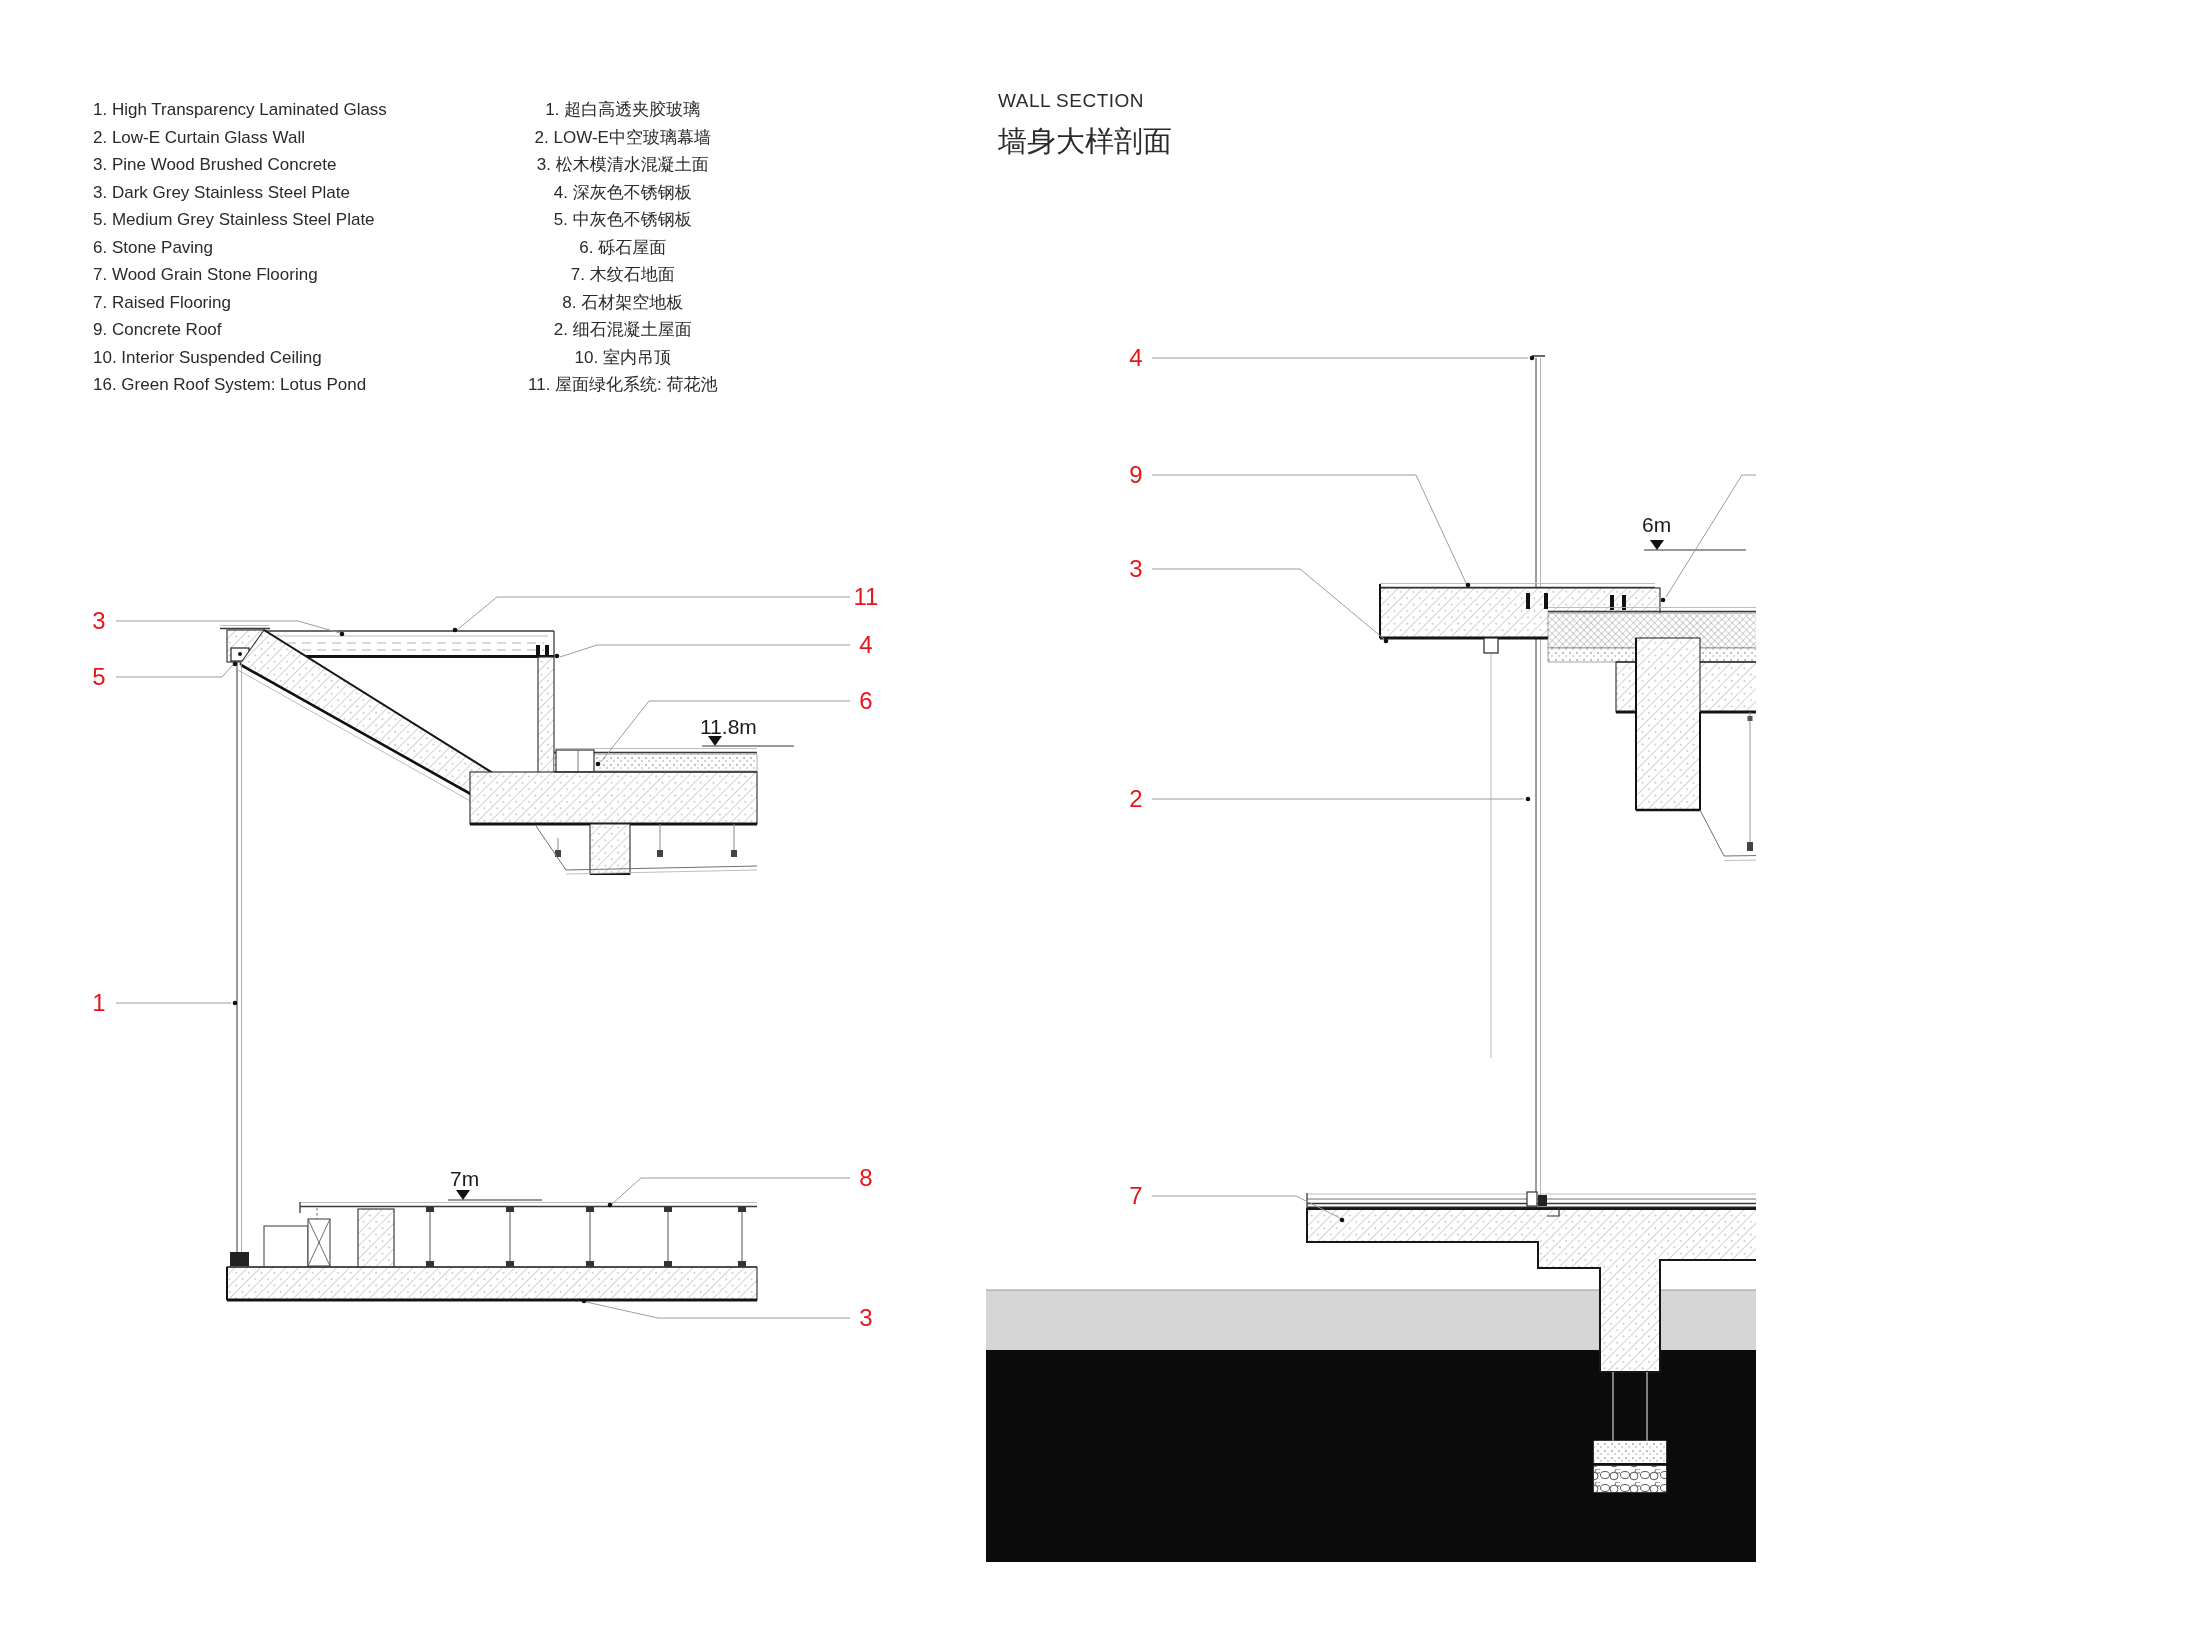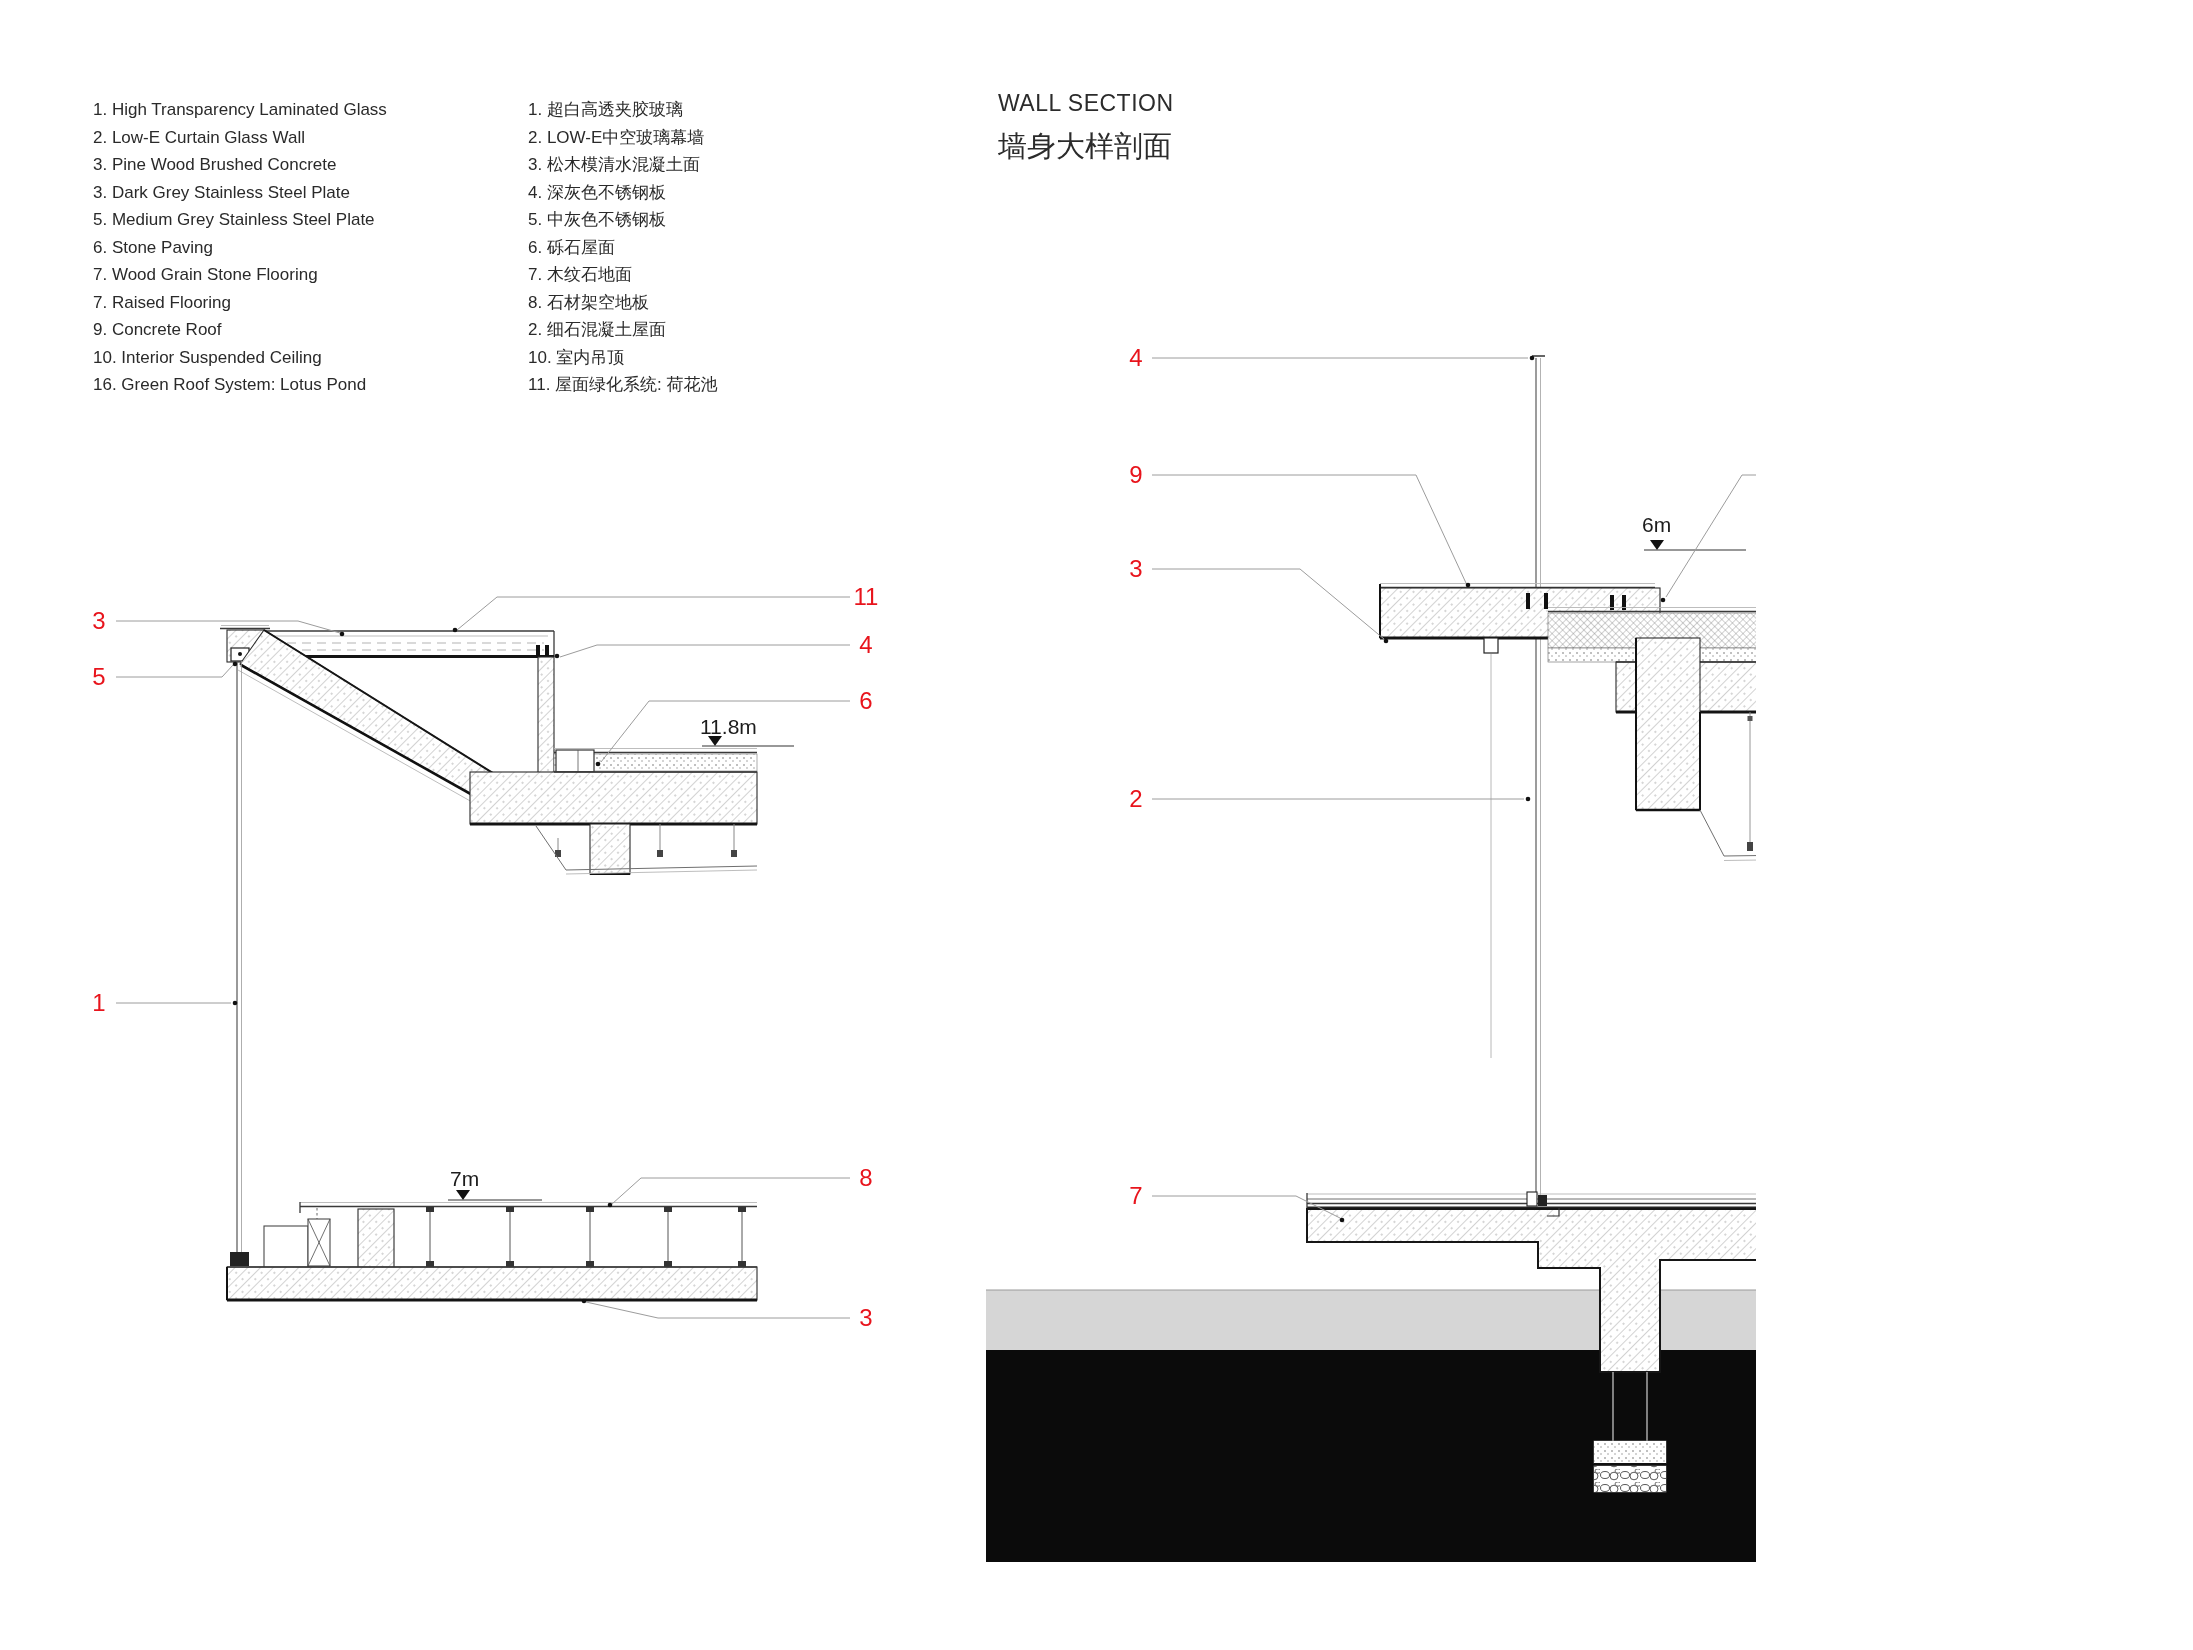--- a/index.html
+++ b/index.html
@@ -1,23 +1,23 @@
 <!DOCTYPE html>
 <html><head>
 <meta charset="utf-8">
 <style>
   html,body{margin:0;padding:0;background:#fff;}
   .page{position:relative;width:1756px;height:1650px;background:#ffffff;
         font-family:"Liberation Sans","DejaVu Sans",sans-serif;overflow:hidden;}
   .legend-col{position:absolute;top:96px;font-size:17px;line-height:27.5px;
               color:#2a2a2a;white-space:nowrap;}
   .legend-en{left:93px;}
-  .legend-zh{left:528px;}
+  .legend-zh{left:528px;text-align:center;}
   .title-block{position:absolute;left:998px;top:90px;color:#2b2b2b;}
-  .title-en{font-size:23px;letter-spacing:.5px;}
+  .title-en{font-size:19px;letter-spacing:.5px;}
   .title-zh{font-size:29px;margin-top:10px;}
   svg.draw{position:absolute;left:0;top:0;}
   .callout{fill:#e8141c;font-size:24px;text-anchor:middle;font-family:"Liberation Sans",sans-serif;}
   .lvl{fill:#1c1c1c;font-size:21px;font-family:"Liberation Sans",sans-serif;}
   .leader{stroke:#9c9c9c;stroke-width:1;fill:none;}
   .dot{fill:#111;}
   .tri{fill:#111;}
   .thick{stroke:#141414;stroke-width:3;fill:none;}
   .med{stroke:#3a3a3a;stroke-width:1.3;fill:none;}
   .thin{stroke:#6f6f6f;stroke-width:1;fill:none;}

